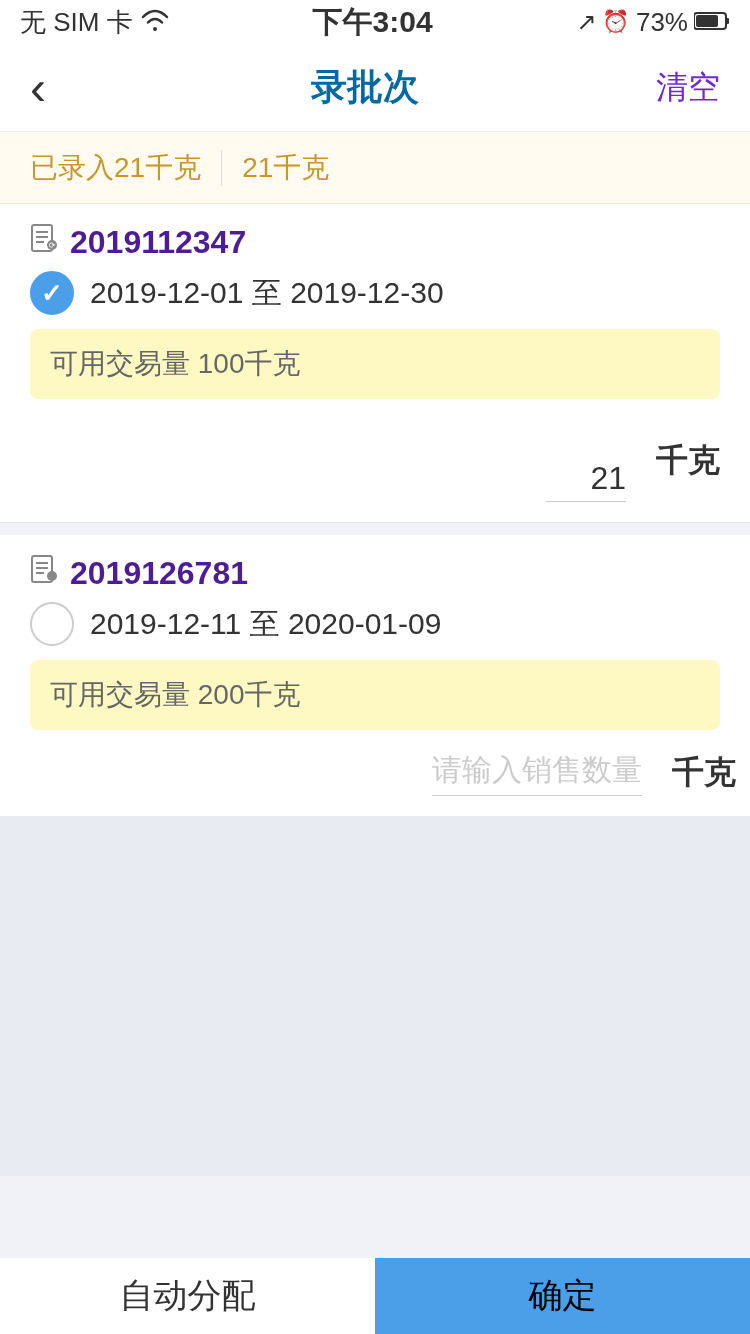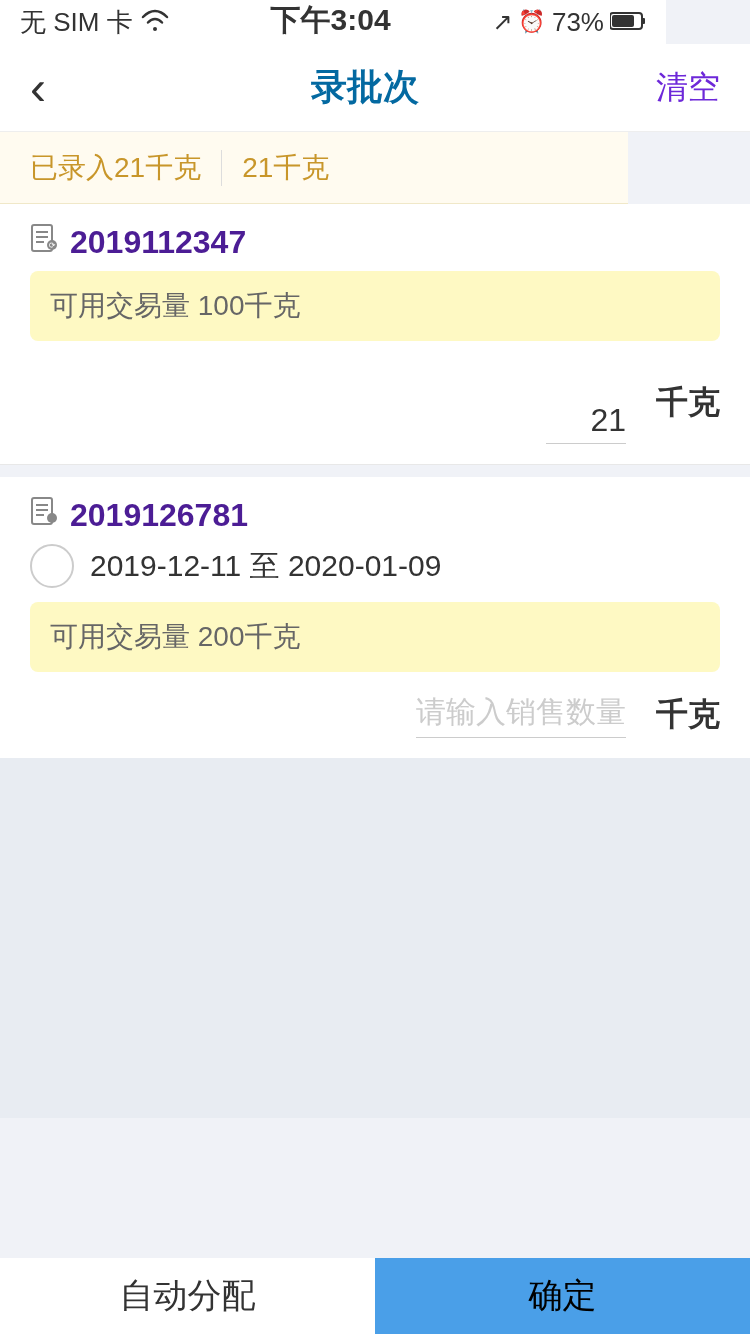--- a/index.html
+++ b/index.html
@@ -8,24 +8,25 @@
       width: 750px;
       min-height: 1334px;
       font-family: -apple-system, 'PingFang SC', 'Helvetica Neue', Arial, sans-serif;
       background: #f0f2f7;
       font-size: 32px;
       color: #333;
     }
 
     
     .status-bar {
-      width: 666px;
+      width: 750px;
       height: 44px;
       background: #fff;
       display: flex;
+      align-items: center;
       justify-content: space-between;
       padding: 0 20px;
       font-size: 28px;
       font-weight: 500;
     }
     .status-left {
       display: flex;
       align-items: center;
       gap: 8px;
       font-size: 26px;
@@ -69,21 +70,21 @@
     .nav-action {
       font-size: 32px;
       color: #6d28d9;
       cursor: pointer;
       width: 80px;
       text-align: right;
     }
 
     
     .summary-banner {
-      width: 628px;
+      width: 750px;
       height: 72px;
       background: #fffbf0;
       display: flex;
       align-items: center;
       padding: 0 30px;
       gap: 20px;
       border-bottom: 1px solid #f0e8c8;
     }
     .summary-label {
       font-size: 28px;
@@ -308,20 +309,24 @@
           <line x1="6" y1="8" x2="18" y2="8" stroke="#888" stroke-width="2"></line>
           <line x1="6" y1="13" x2="18" y2="13" stroke="#888" stroke-width="2"></line>
           <line x1="6" y1="18" x2="14" y2="18" stroke="#888" stroke-width="2"></line>
           <rect x="17" y="16" width="10" height="10" rx="5" fill="#888"></rect>
           <text x="22" y="24" font-size="8" fill="#fff" text-anchor="middle">⟳</text>
         </svg>
       </span>
       <span class="batch-id">2019112347</span>
     </div>
 
+    <div class="batch-date-row">
+      <div class="radio-circle checked"></div>
+      <span class="batch-date">2019-12-01 至 2019-12-30</span>
+    </div>
 
     <div class="available-qty">可用交易量 100千克</div>
   </div>
 
   <div class="qty-input-row">
     <div class="qty-underline">
       <span>21</span>
     </div>
     <div class="qty-spacer"></div>
     <span class="qty-unit">千克</span>
@@ -347,21 +352,21 @@
     </div>
 
     <div class="batch-date-row">
       <div class="radio-circle"></div>
       <span class="batch-date">2019-12-11 至 2020-01-09</span>
     </div>
 
     <div class="available-qty">可用交易量 200千克</div>
   </div>
 
-  <div class="qty-input-row-2" style="display:flex;align-items:center;justify-content:flex-end;padding:20px 30px 20px 30px;">
+  <div class="qty-input-row-2" style="display:flex;align-items:center;justify-content:flex-end;padding:20px 14px 20px 30px;">
     <div style="border-bottom:1px solid #ccc; min-width:200px; text-align:right; padding-bottom:4px;">
       <span class="qty-input-placeholder" style="font-size:30px;color:#ccc;">请输入销售数量</span>
     </div>
     <div class="qty-spacer"></div>
     <span class="qty-unit">千克</span>
   </div>
 </div>
 
 <div class="gray-area" style="height: 360px;"></div>
 

